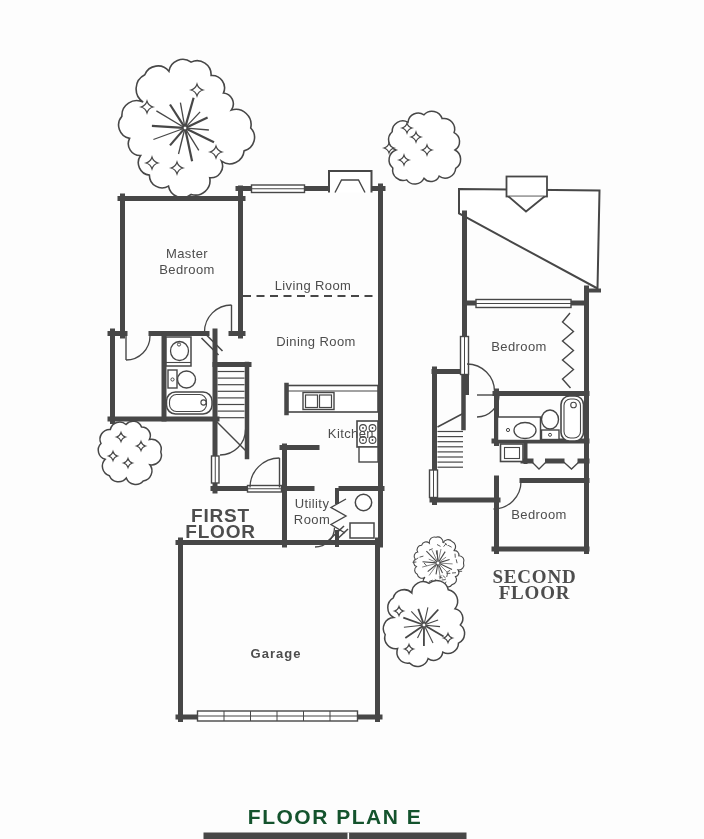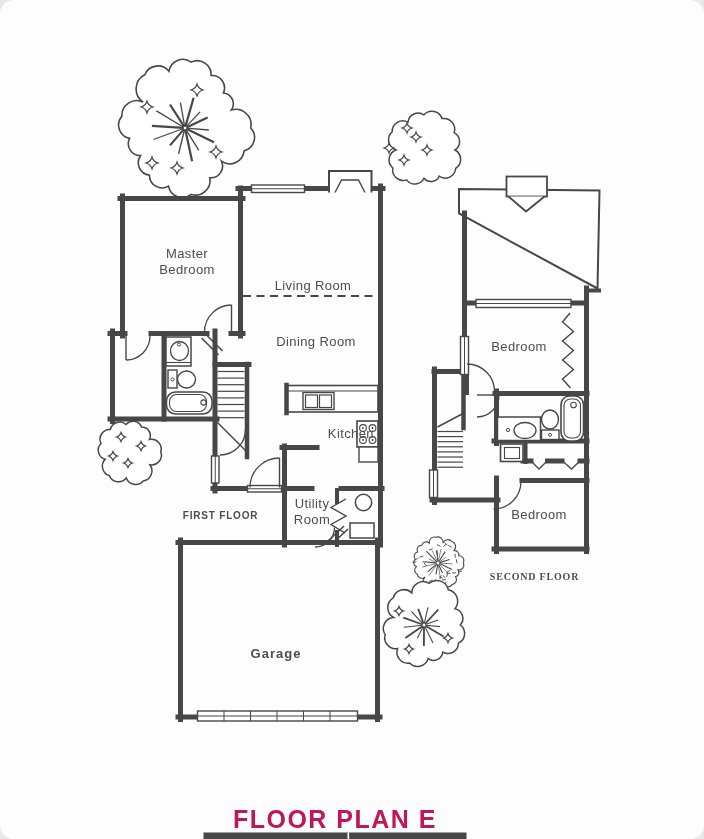--- a/index.html
+++ b/index.html
@@ -1,29 +1,29 @@
 <!DOCTYPE html>
 <html style="--line: #474747; --text: #4d4d4d; --bg: #fdfdfd;"><head>
 <meta charset="utf-8">
 <style>
   :root { --line:#474747; --text:#4d4d4d; --bg:#fdfdfd; }
   html,body { margin:0; padding:0; background:#e8e8e8; }
   .page { position:relative; width:704px; height:839px; background:var(--bg);
-          overflow:hidden; font-family:"Liberation Sans", sans-serif;border-radius:14px; }
+          overflow:hidden; font-family:"Liberation Sans", sans-serif; }
   svg { position:absolute; left:0; top:0; }
   .s,.n { stroke:var(--line); fill:none; }
   .w { stroke:var(--line); fill:none; stroke-linecap:square; }
   .r { stroke:var(--line); fill:#ffffff; }
   .f { fill:var(--line); stroke:none; }
   .fw { fill:#ffffff; stroke:none; }
   .lbl { position:absolute; color:var(--text); font-size:13px; line-height:15.5px;
          letter-spacing:.4px; text-align:center; }
-  .lbl.bold { font-weight:bold; letter-spacing:.8px; font-size:10px; }
+  .lbl.bold { font-weight:bold; letter-spacing:.8px; font-size:19px; }
   .lbl.left { text-align:center; }
-  .title { position:absolute; color:#be185d; font-weight:bold; font-size:25px;
+  .title { position:absolute; color:#14532d; font-weight:bold; font-size:21px;
            letter-spacing:1.5px; text-align:center; }
 </style>
 </head>
 <body>
 
 <div class="page">
   <svg id="plan" viewBox="0 0 704 839" width="704" height="839">
       <g>
         <path d="M 250.7 128.0 A 13.8 13.8 0 0 1 244.1 150.9 A 14.4 14.4 0 0 1 221.5 161.2 A 11.7 11.7 0 0 1 209.7 177.7 A 14.5 14.5 0 0 1 191.2 194.4 A 14.0 14.0 0 0 1 168.5 186.1 A 12.7 12.7 0 0 1 149.4 175.1 A 12.5 12.5 0 0 1 140.6 155.5 A 11.8 11.8 0 0 1 129.6 138.4 A 13.6 13.6 0 0 1 121.9 116.2 A 14.8 14.8 0 0 1 143.2 102.1 A 15.9 15.9 0 0 1 144.8 74.7 A 14.1 14.1 0 0 1 168.9 71.3 A 14.0 14.0 0 0 1 191.1 62.1 A 14.0 14.0 0 0 1 211.1 75.5 A 12.4 12.4 0 0 1 223.4 93.0 A 10.9 10.9 0 0 1 231.4 110.0 A 15.3 15.3 0 0 1 250.7 128.0 Z" stroke-width="1.6" class="r"></path>
         <line x1="186.5" y1="128.1" x2="208.9" y2="130.0" stroke-width="1.32" class="n"></line>

